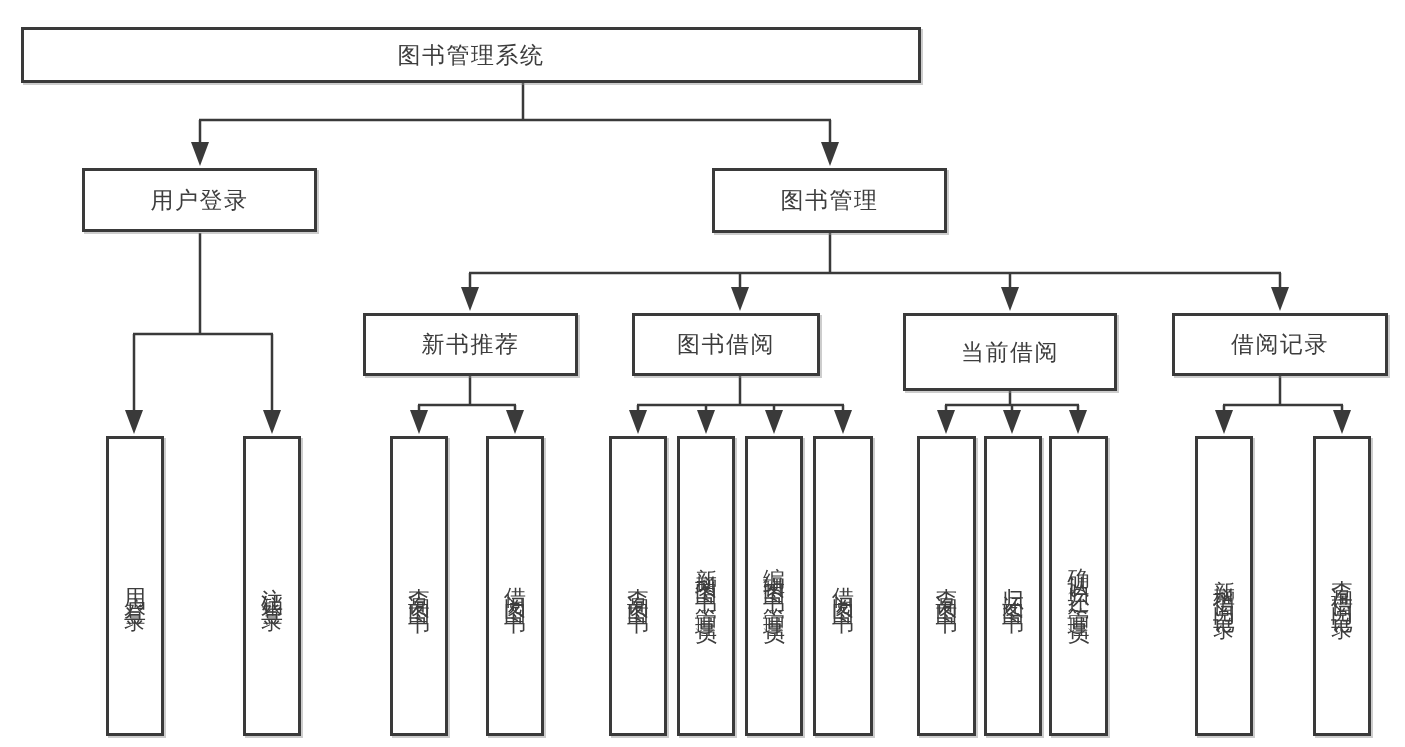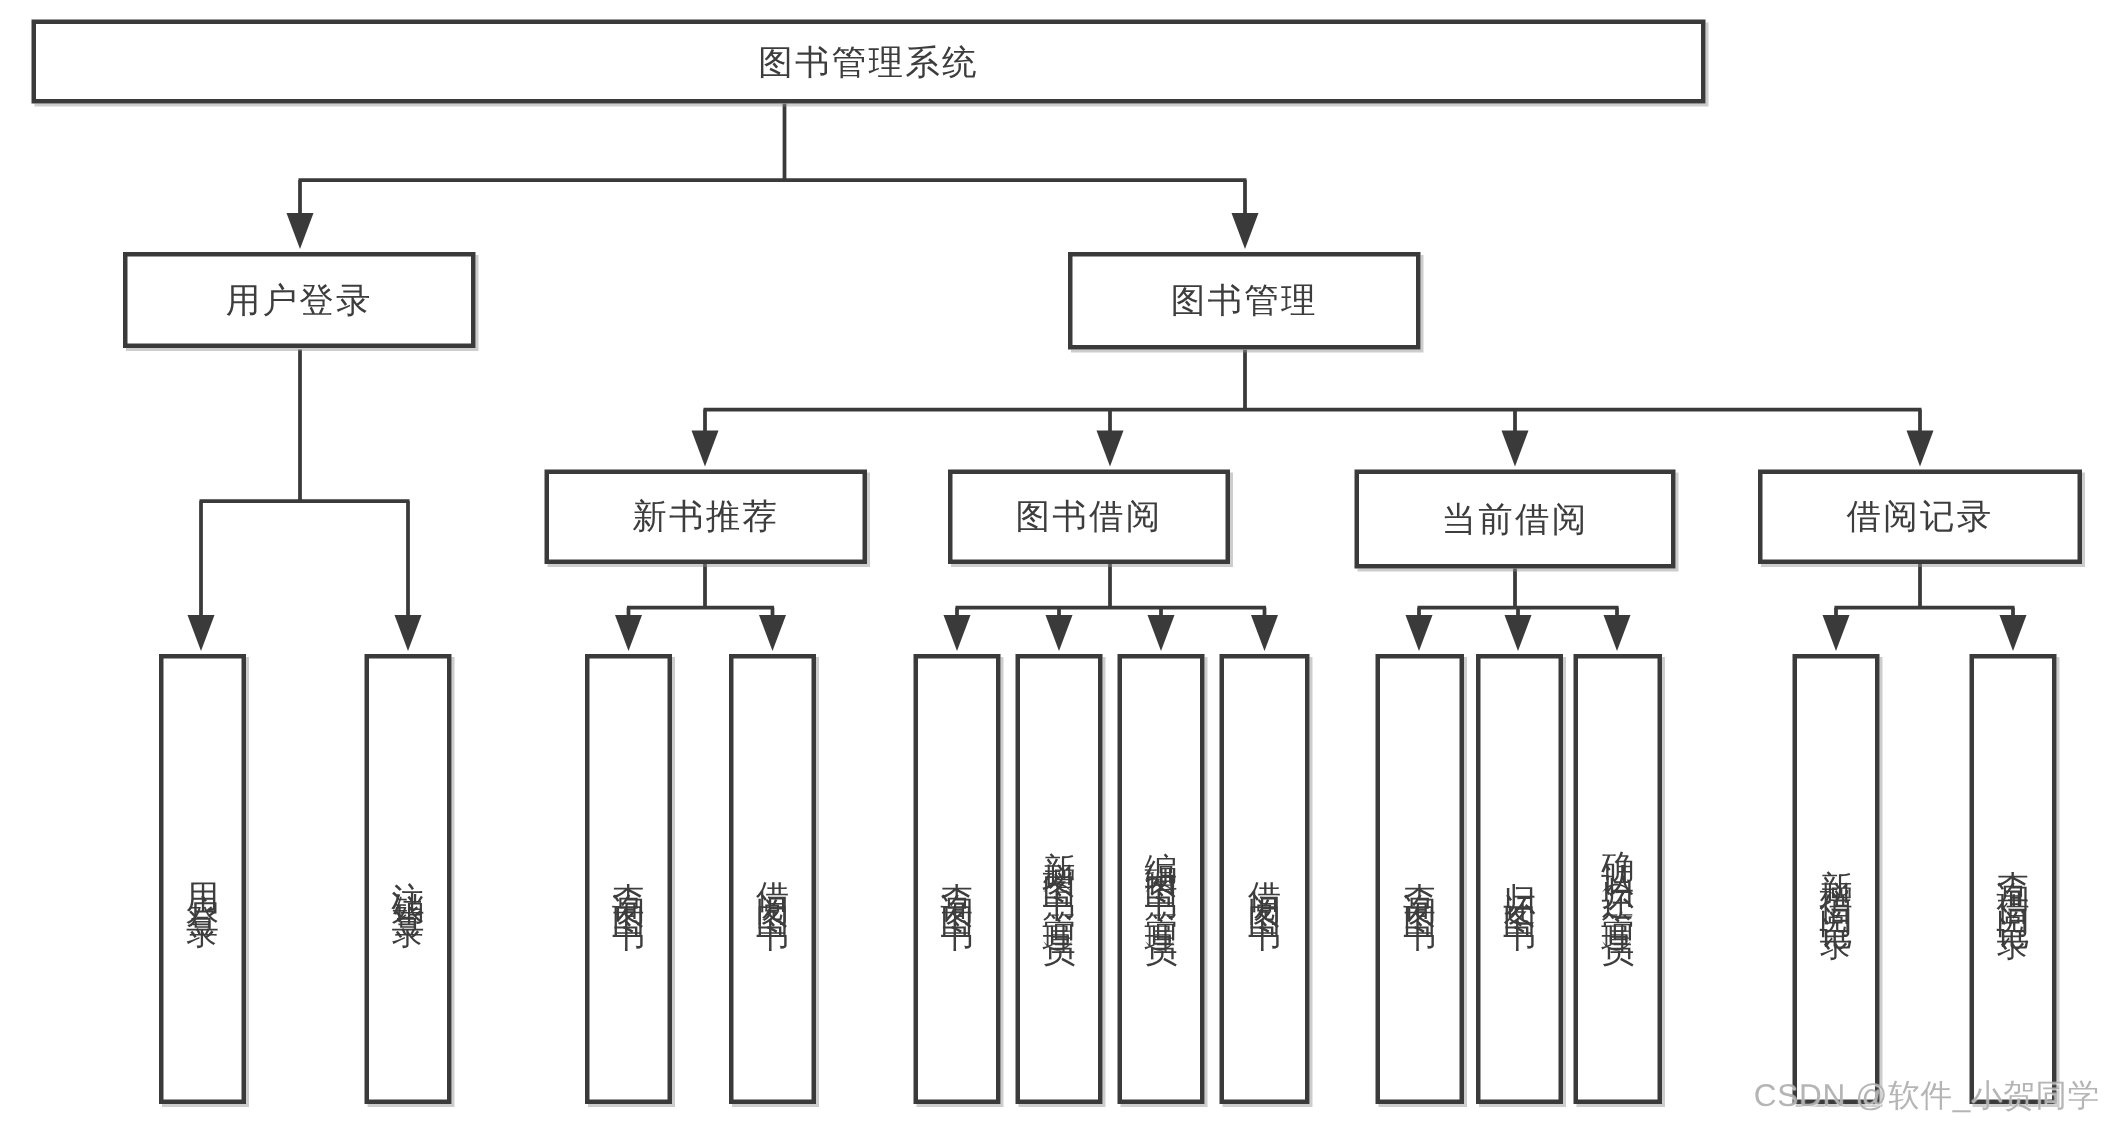--- a/index.html
+++ b/index.html
@@ -57,38 +57,38 @@
       <polygon points="765,410 783,410 774,434"></polygon>
       <polygon points="834,410 852,410 843,434"></polygon>
       <polygon points="937,410 955,410 946,434"></polygon>
       <polygon points="1003,410 1021,410 1012,434"></polygon>
       <polygon points="1069,410 1087,410 1078,434"></polygon>
       <polygon points="1215,410 1233,410 1224,434"></polygon>
       <polygon points="1333,410 1351,410 1342,434"></polygon>
     </g>
   </svg>
 
-  <div class="node h-node" style="left:21px;top:13px;width:1116px;height:56px;">
+  <div class="node h-node" style="left:21px;top:27px;width:900px;height:56px;">
     <span>图书管理系统</span>
   </div>
 
   <div class="node h-node" style="left:82px;top:168px;width:235px;height:64px;">
     <span>用户登录</span>
   </div>
   <div class="node h-node" style="left:363px;top:313px;width:215px;height:63px;">
     <span>新书推荐</span>
   </div>
 
   <div class="node h-node" style="left:712px;top:168px;width:235px;height:65px;">
     <span>图书管理</span>
   </div>
   <div class="node h-node" style="left:632px;top:313px;width:188px;height:63px;">
     <span>图书借阅</span>
   </div>
-  <div class="node h-node" style="left:903px;top:313px;width:214px;height:66px;">
+  <div class="node h-node" style="left:903px;top:313px;width:214px;height:78px;">
     <span>当前借阅</span>
   </div>
   <div class="node h-node" style="left:1172px;top:313px;width:216px;height:63px;">
     <span>借阅记录</span>
   </div>
 
   <div class="node v-node" style="left:106px;top:436px;width:58px;height:300px;">
     <span class="vtxt">用户登录</span>
   </div>
   <div class="node v-node" style="left:243px;top:436px;width:58px;height:300px;">
@@ -121,15 +121,14 @@
   <div class="node v-node" style="left:1049px;top:436px;width:59px;height:300px;">
     <span class="vtxt">确认归还（管理员）</span>
   </div>
   <div class="node v-node" style="left:1195px;top:436px;width:58px;height:300px;">
     <span class="vtxt">新增借阅记录</span>
   </div>
   <div class="node v-node" style="left:1313px;top:436px;width:58px;height:300px;">
     <span class="vtxt">查询借阅记录</span>
   </div>
 
-  <div class="watermark">CSDN @软件_小贺同学</div>
 
 </div>
 
 </body></html>

